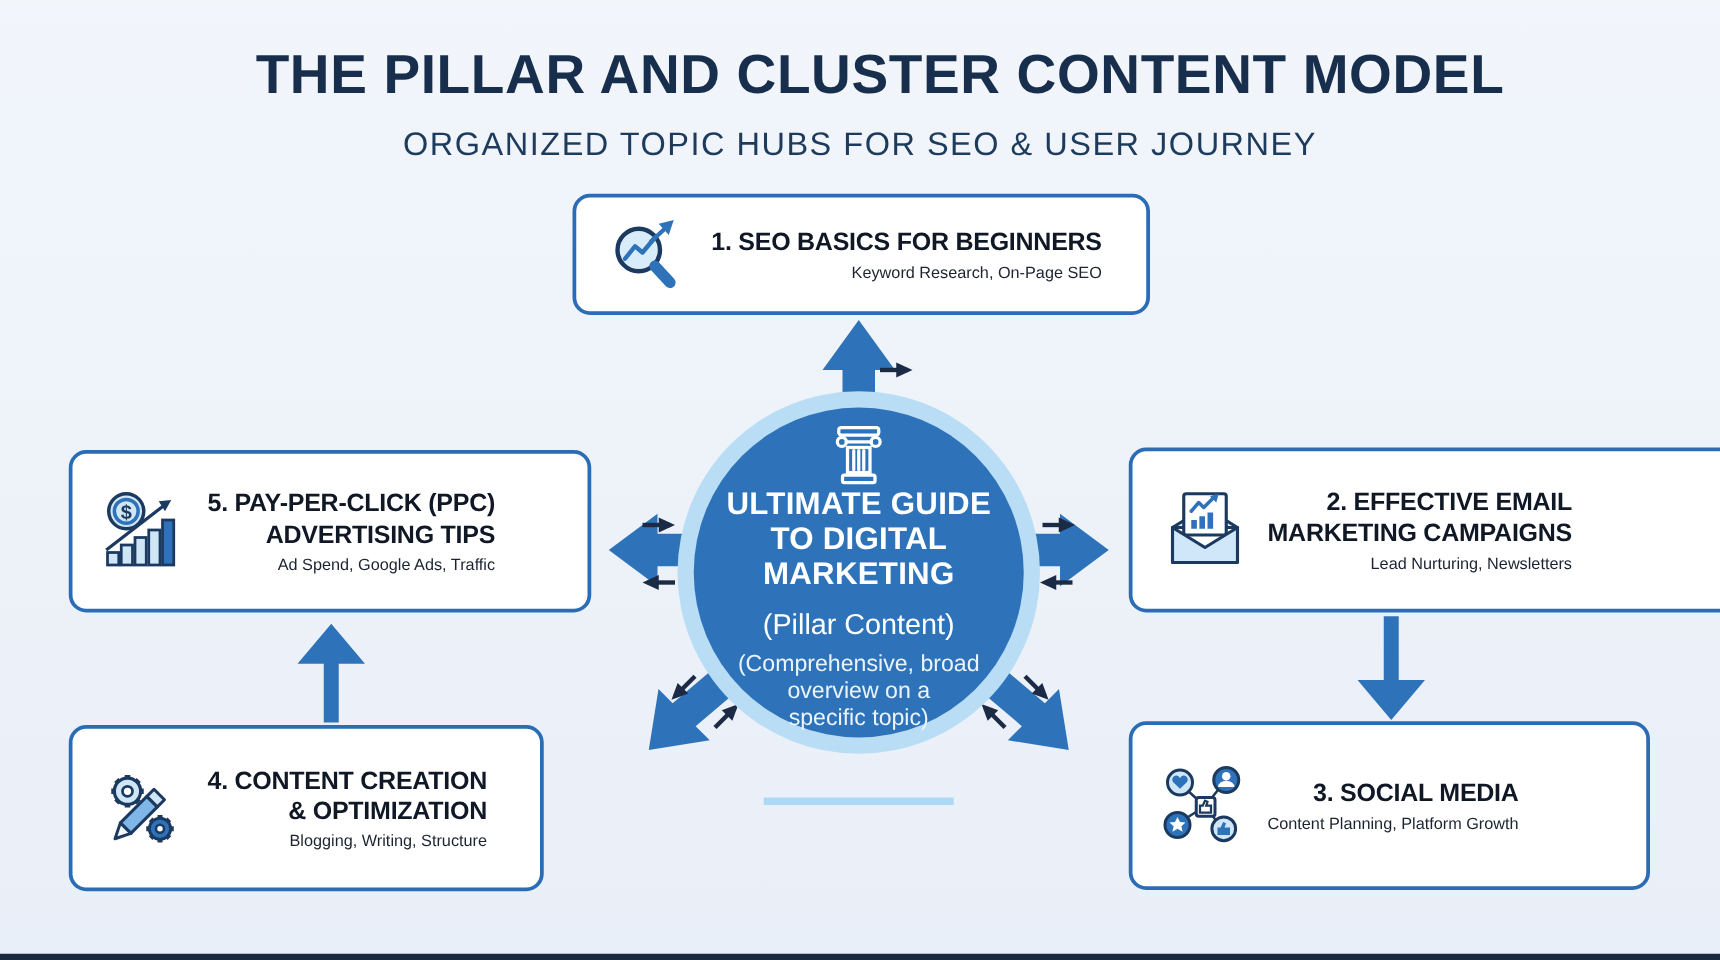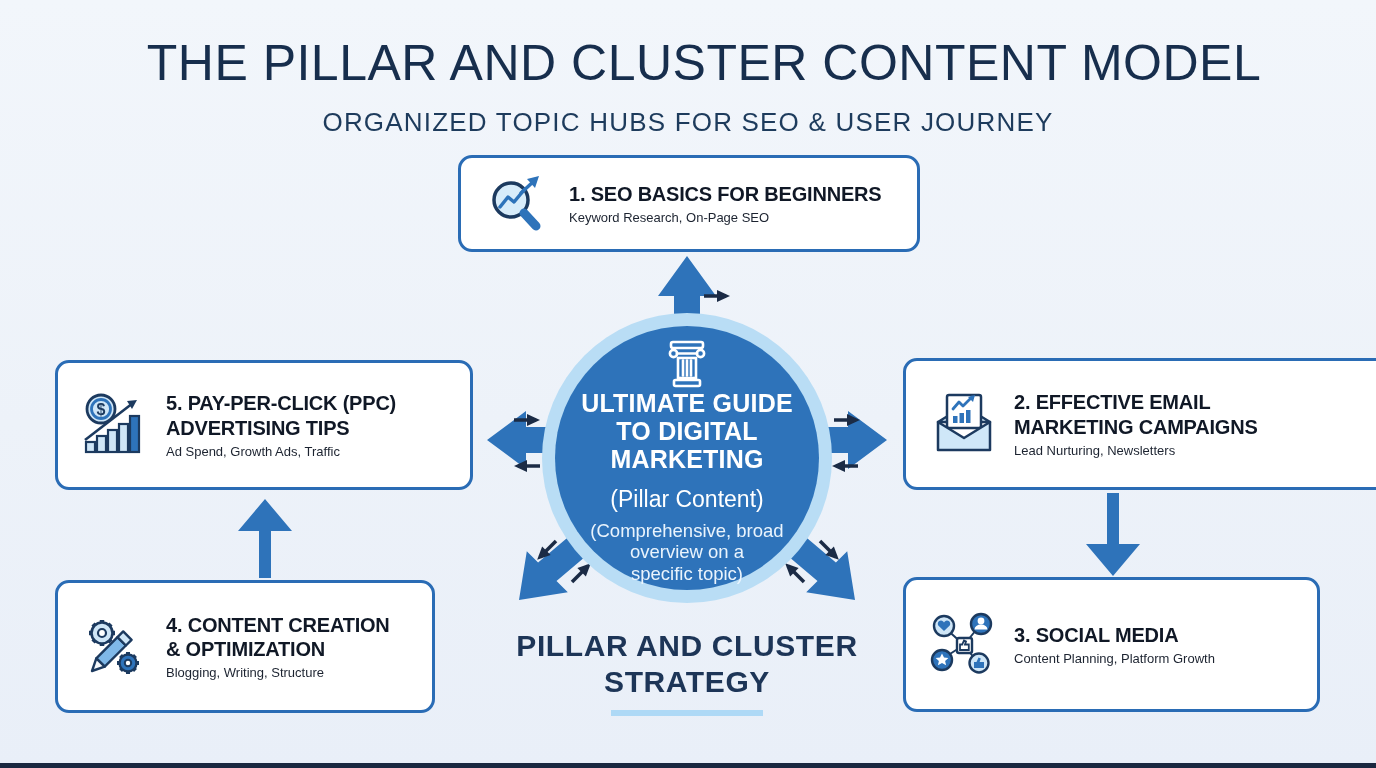--- a/index.html
+++ b/index.html
@@ -2,27 +2,27 @@
 <html><head>
 <meta charset="utf-8">
 <style>
   html,body{margin:0;padding:0;}
   body{font-family:"Liberation Sans",sans-serif;}
   .canvas{position:relative;width:1376px;height:768px;overflow:hidden;
     background:linear-gradient(180deg,#f2f6fb 0%,#edf2f9 55%,#e9eff8 100%);}
   .bottom-bar{position:absolute;left:0;bottom:0;width:100%;height:5px;background:#1a2840;}
 
   .header{position:absolute;left:0;top:36px;width:100%;text-align:center;z-index:3;}
-  .title{font-size:50px;font-weight:400;color:#172e4d;letter-spacing:.5px;line-height:1.1;padding-left:32px;}
+  .title{font-size:44px;font-weight:700;color:#172e4d;letter-spacing:.5px;line-height:1.1;padding-left:32px;}
   .subtitle{margin-top:16px;font-size:26px;font-weight:500;color:#1d3b5c;letter-spacing:1.2px;}
 
   .arrows-layer{position:absolute;left:0;top:0;z-index:1;pointer-events:none;}
 
   .box{position:absolute;background:#ffffff;border:3px solid #2a6cb5;border-radius:14px;
-    display:flex;align-items:center;z-index:3;box-sizing:border-box;padding:0 27px 0 16px;}
+    display:flex;align-items:center;z-index:3;box-sizing:border-box;padding:0 27px 0 16px;text-align:right;}
   .box .icon-wrap{flex:0 0 84px;display:flex;align-items:center;justify-content:center;}
   .box .txt{margin-left:8px;}
   .box .h{font-size:20px;font-weight:800;color:#101826;letter-spacing:-.2px;line-height:1.22;white-space:nowrap;}
   .box .s{font-size:13px;color:#1c2330;margin-top:4px;white-space:nowrap;}
 
   .hub{position:absolute;left:555px;top:326px;width:264px;height:264px;border-radius:50%;
     background:#2e73ba;box-shadow:0 0 0 13px #b9ddf5;z-index:2;
     display:flex;flex-direction:column;align-items:center;text-align:center;color:#fff;}
   .hub .pillar{margin-top:13px;}
   .hub .t-line{font-size:25px;font-weight:800;line-height:1.12;letter-spacing:.2px;}
@@ -205,23 +205,22 @@
         <line x1="5" y1="51" x2="53" y2="14" stroke="#1c3a5f" stroke-width="2.6"></line>
         <polygon points="57,11 47,12 52,20" fill="#1c3a5f"></polygon>
         <circle cx="21" cy="20" r="14" fill="#cfe6f7" stroke="#1c3a5f" stroke-width="2.8"></circle>
         <circle cx="21" cy="20" r="9.5" fill="none" stroke="#2e73ba" stroke-width="2.8"></circle>
         <text x="21" y="26" text-anchor="middle" font-size="16" font-weight="bold" fill="#1c3a5f" font-family="Liberation Sans, sans-serif">$</text>
       </svg>
     </div>
     <div class="txt">
       <div class="h">5. PAY-PER-CLICK (PPC)</div>
       <div class="h">ADVERTISING TIPS</div>
-      <div class="s">Ad Spend, Growth Ads, Traffic</div>
+      <div class="s">Ad Spend, Google Ads, Traffic</div>
     </div>
   </div>
 
   <div class="footer-label">
-    <div class="ft">PILLAR AND CLUSTER STRATEGY</div>
     <div class="underline"></div>
   </div>
 
   <div class="bottom-bar"></div>
 </div>
 
 </body></html>

